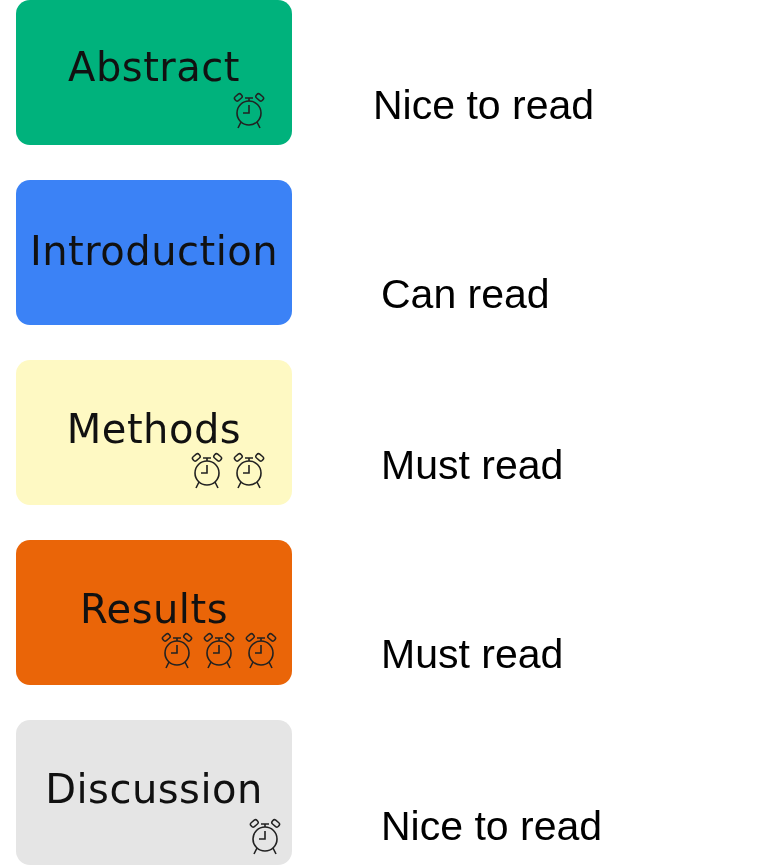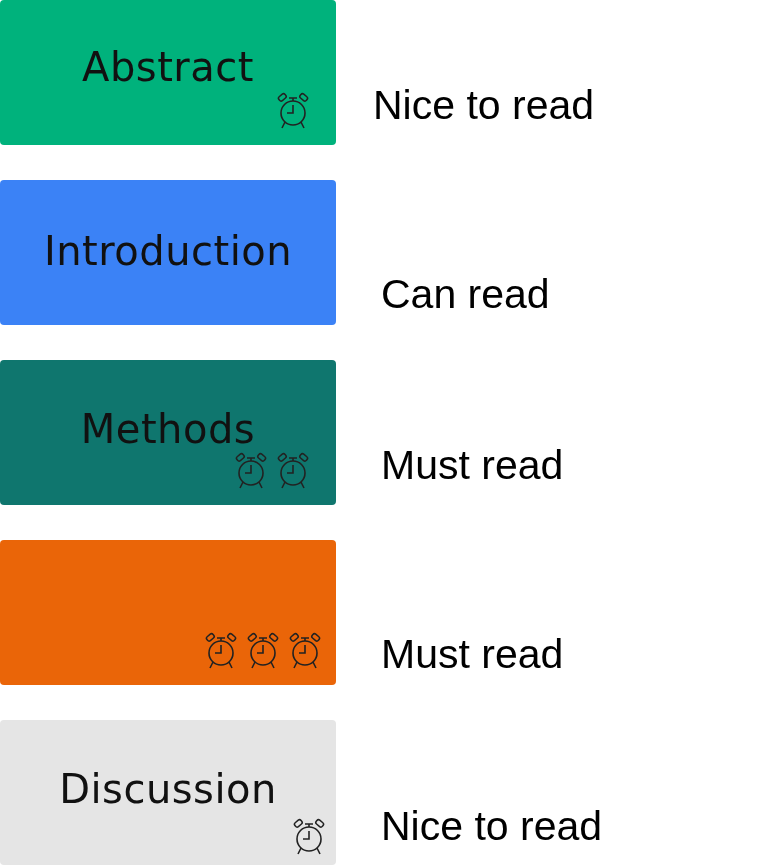--- a/index.html
+++ b/index.html
@@ -1,17 +1,17 @@
 <!DOCTYPE html>
 <html><head>
 <meta charset="utf-8">
 <style>
   html, body { margin:0; padding:0; background:#ffffff; }
   body { width:768px; height:866px; position:relative; overflow:hidden; font-family:"Liberation Sans", sans-serif; }
-  .box { position:absolute; left:0; width:336px; height:145px; border-radius:4px; }
+  .box { position:absolute; left:16px; width:276px; height:145px; border-radius:14px; }
   .box-label { position:absolute; left:0; right:0; top:44px; text-align:center; font-family:"DejaVu Sans", sans-serif; font-size:40px; color:#111; letter-spacing:0.5px; }
   .clocks { position:absolute; right:26px; bottom:14px; display:flex; gap:8px; }
   .clock { width:34px; height:40px; }
   .note { position:absolute; font-family:"Liberation Sans", sans-serif; font-size:41px; color:#000;margin-top:36px; }
 </style>
 </head>
 <body>
 
 <svg width="0" height="0" style="position:absolute">
   <defs>
@@ -34,34 +34,35 @@
       </svg>
   </div>
 </div>
 <div class="note" style="left:373px;top:46px">Nice to read</div>
 
 <div class="box" style="top:180px;background:#3b82f6">
   <div class="box-label" style="top:48px">Introduction</div>
 </div>
 <div class="note" style="left:381px;top:235px">Can read</div>
 
-<div class="box" style="top:360px;background:#0f766e">
+<div class="box" style="top:360px;background:#fef9c3">
   <div class="box-label" style="top:46px">Methods</div>
   <div class="clocks">
     <svg class="clock" viewBox="0 0 34 40">
         <use href="#alarm"></use>
       </svg>
     <svg class="clock" viewBox="0 0 34 40">
         <use href="#alarm"></use>
       </svg>
   </div>
 </div>
 <div class="note" style="left:381px;top:406px">Must read</div>
 
 <div class="box" style="top:540px;background:#ea6508">
+  <div class="box-label" style="top:46px">Results</div>
   <div class="clocks" style="right:14px">
     <svg class="clock" viewBox="0 0 34 40">
         <use href="#alarm"></use>
       </svg>
     <svg class="clock" viewBox="0 0 34 40">
         <use href="#alarm"></use>
       </svg>
     <svg class="clock" viewBox="0 0 34 40">
         <use href="#alarm"></use>
       </svg>

